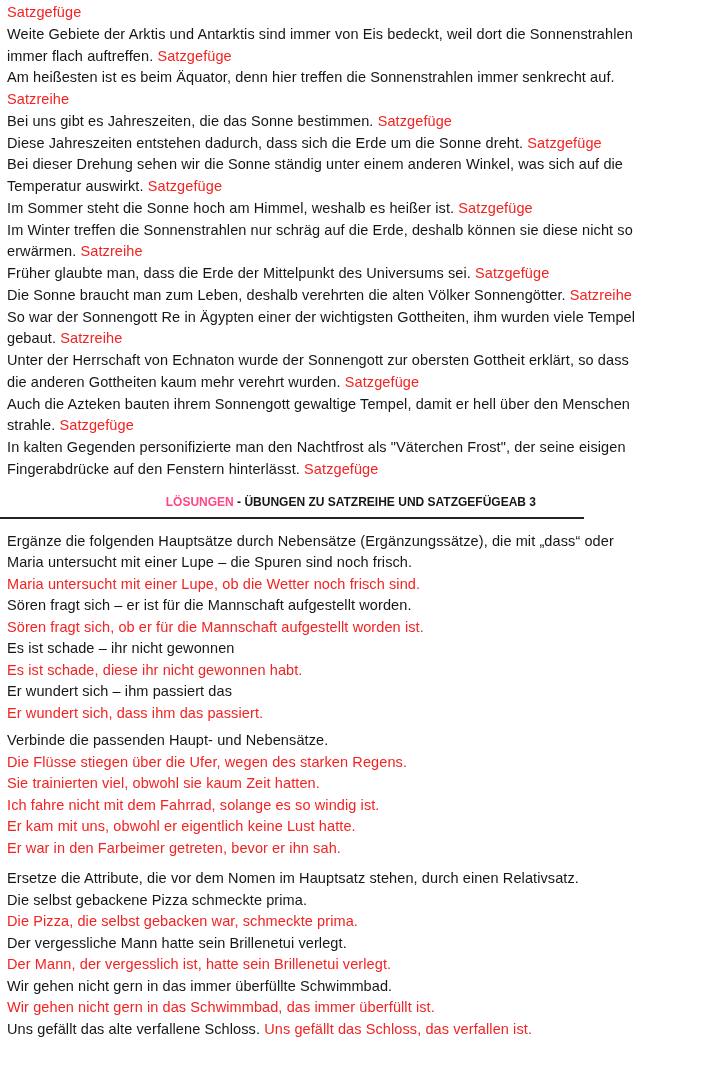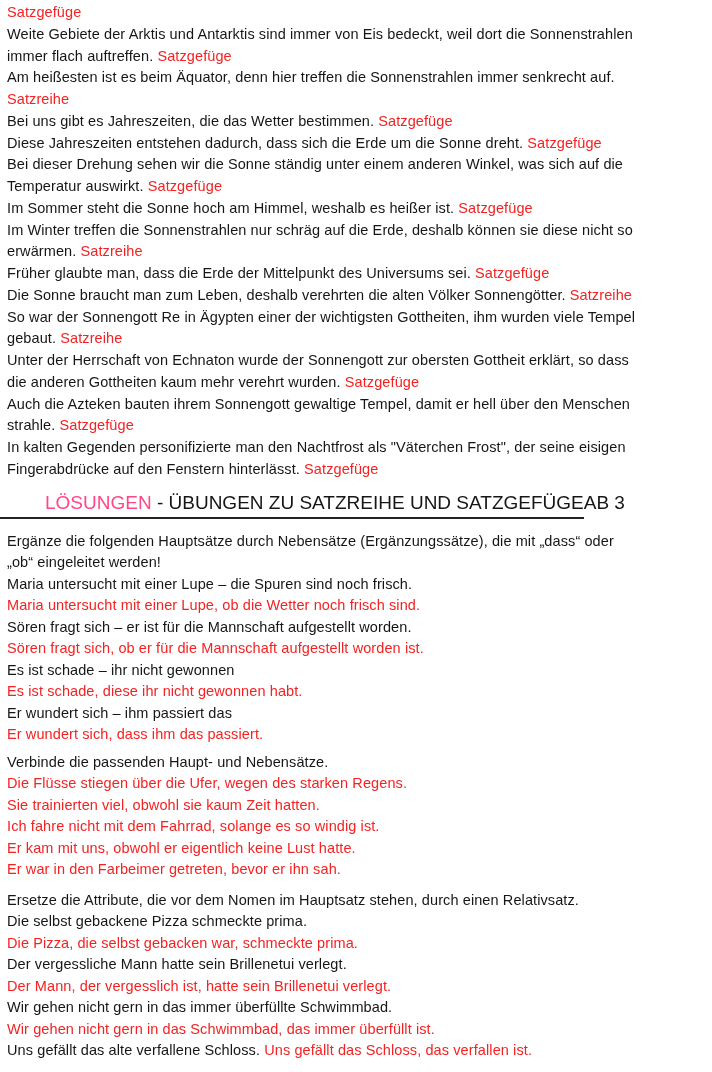--- a/index.html
+++ b/index.html
@@ -22,29 +22,30 @@
     white-space: nowrap;
     font-size: 14.5px;
     letter-spacing: 0.1px;
   }
   #block-classification .line { line-height: 21.75px; }
   .exercise .line { line-height: 21.5px; }
   .seg-k { color: #161616; }
   .seg-r { color: #f42222; }
   .worksheet-header {
     display: flex;
-    justify-content: flex-start;
+    justify-content: flex-end;
     align-items: baseline;
     margin-top: 9px;
     padding-left: 38px;
     padding-right: 42px;
     height: 25px;
-    font-size: 19px;
+    font-size: 12px;
     line-height: 25px;
     white-space: nowrap;
+    font-weight: bold;
   }
   .worksheet-header .solutions { color: #ff4688; }
   .worksheet-header .title-rest { color: #161616; }
   .worksheet-header .sheet { color: #161616; }
   .header-divider {
     border: 0;
     height: 2px;
     background: #222222;
     margin: 2px -6px 0 -7px; 
   }
@@ -56,21 +57,21 @@
 <body>
 
 <div class="page">
 
   <div id="block-classification" class="text-block">
       <div class="line"><span class="seg-r">Satzgefüge</span></div>
       <div class="line"><span class="seg-k">Weite Gebiete der Arktis und Antarktis sind immer von Eis bedeckt, weil dort die Sonnenstrahlen</span></div>
       <div class="line"><span class="seg-k">immer flach auftreffen. </span><span class="seg-r">Satzgefüge</span></div>
       <div class="line"><span class="seg-k">Am heißesten ist es beim Äquator, denn hier treffen die Sonnenstrahlen immer senkrecht auf.</span></div>
       <div class="line"><span class="seg-r">Satzreihe</span></div>
-      <div class="line"><span class="seg-k">Bei uns gibt es Jahreszeiten, die das Wetter bestimmen. </span><span class="seg-r">Satzgefüge</span></div>
+      <div class="line"><span class="seg-k">Bei uns gibt es Jahreszeiten, die das Sonne bestimmen. </span><span class="seg-r">Satzgefüge</span></div>
       <div class="line"><span class="seg-k">Diese Jahreszeiten entstehen dadurch, dass sich die Erde um die Sonne dreht. </span><span class="seg-r">Satzgefüge</span></div>
       <div class="line"><span class="seg-k">Bei dieser Drehung sehen wir die Sonne ständig unter einem anderen Winkel, was sich auf die</span></div>
       <div class="line"><span class="seg-k">Temperatur auswirkt. </span><span class="seg-r">Satzgefüge</span></div>
       <div class="line"><span class="seg-k">Im Sommer steht die Sonne hoch am Himmel, weshalb es heißer ist. </span><span class="seg-r">Satzgefüge</span></div>
       <div class="line"><span class="seg-k">Im Winter treffen die Sonnenstrahlen nur schräg auf die Erde, deshalb können sie diese nicht so</span></div>
       <div class="line"><span class="seg-k">erwärmen. </span><span class="seg-r">Satzreihe</span></div>
       <div class="line"><span class="seg-k">Früher glaubte man, dass die Erde der Mittelpunkt des Universums sei. </span><span class="seg-r">Satzgefüge</span></div>
       <div class="line"><span class="seg-k">Die Sonne braucht man zum Leben, deshalb verehrten die alten Völker Sonnengötter. </span><span class="seg-r">Satzreihe</span></div>
       <div class="line"><span class="seg-k">So war der Sonnengott Re in Ägypten einer der wichtigsten Gottheiten, ihm wurden viele Tempel</span></div>
       <div class="line"><span class="seg-k">gebaut. </span><span class="seg-r">Satzreihe</span></div>
@@ -86,21 +87,20 @@
     <div>
       <span class="solutions">LÖSUNGEN</span><span class="title-rest"> - ÜBUNGEN ZU SATZREIHE UND SATZGEFÜGE</span>
     </div>
     <div class="sheet">AB 3</div>
   </div>
 
   <div class="header-divider"></div>
 
   <div id="block-dass-ob" class="text-block exercise">
       <div class="line"><span class="seg-k">Ergänze die folgenden Hauptsätze durch Nebensätze (Ergänzungssätze), die mit „dass“ oder</span></div>
-      <div class="line"><span class="seg-k">„ob“ eingeleitet werden!</span></div>
       <div class="line"><span class="seg-k">Maria untersucht mit einer Lupe – die Spuren sind noch frisch.</span></div>
       <div class="line"><span class="seg-r">Maria untersucht mit einer Lupe, ob die Wetter noch frisch sind.</span></div>
       <div class="line"><span class="seg-k">Sören fragt sich – er ist für die Mannschaft aufgestellt worden.</span></div>
       <div class="line"><span class="seg-r">Sören fragt sich, ob er für die Mannschaft aufgestellt worden ist.</span></div>
       <div class="line"><span class="seg-k">Es ist schade – ihr nicht gewonnen</span></div>
       <div class="line"><span class="seg-r">Es ist schade, diese ihr nicht gewonnen habt.</span></div>
       <div class="line"><span class="seg-k">Er wundert sich – ihm passiert das</span></div>
       <div class="line"><span class="seg-r">Er wundert sich, dass ihm das passiert.</span></div>
     </div>
 

